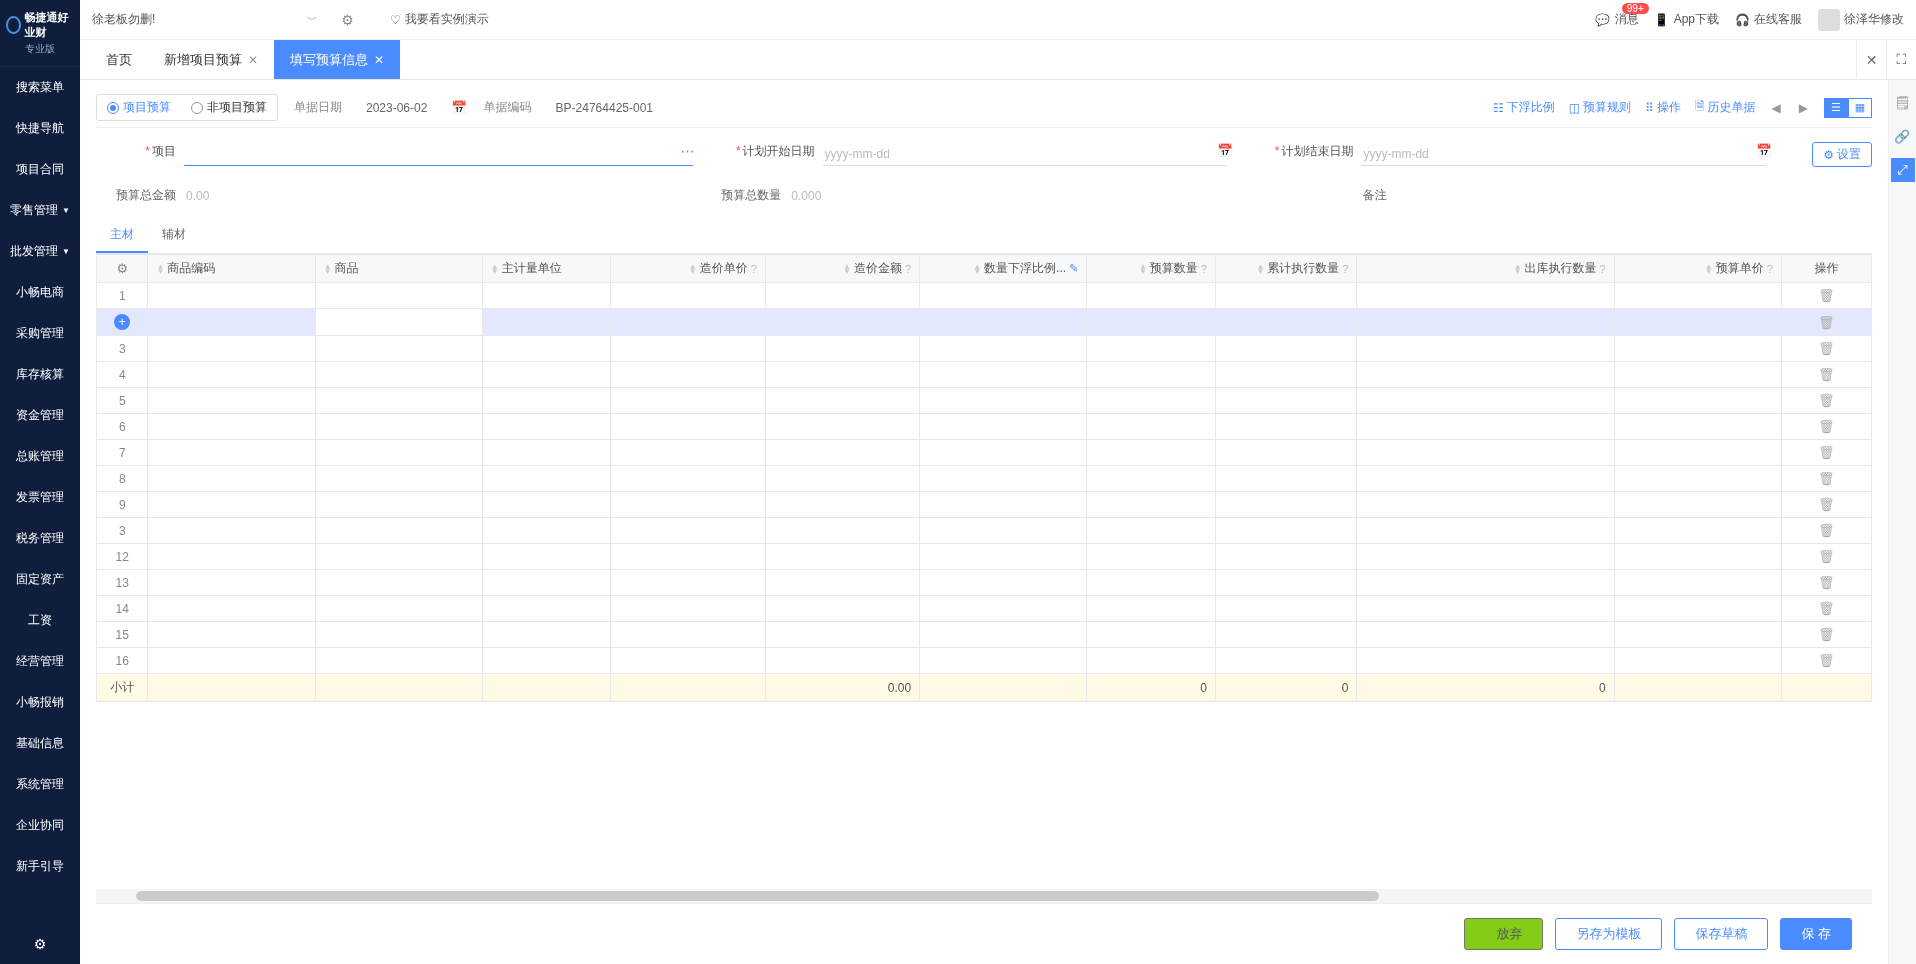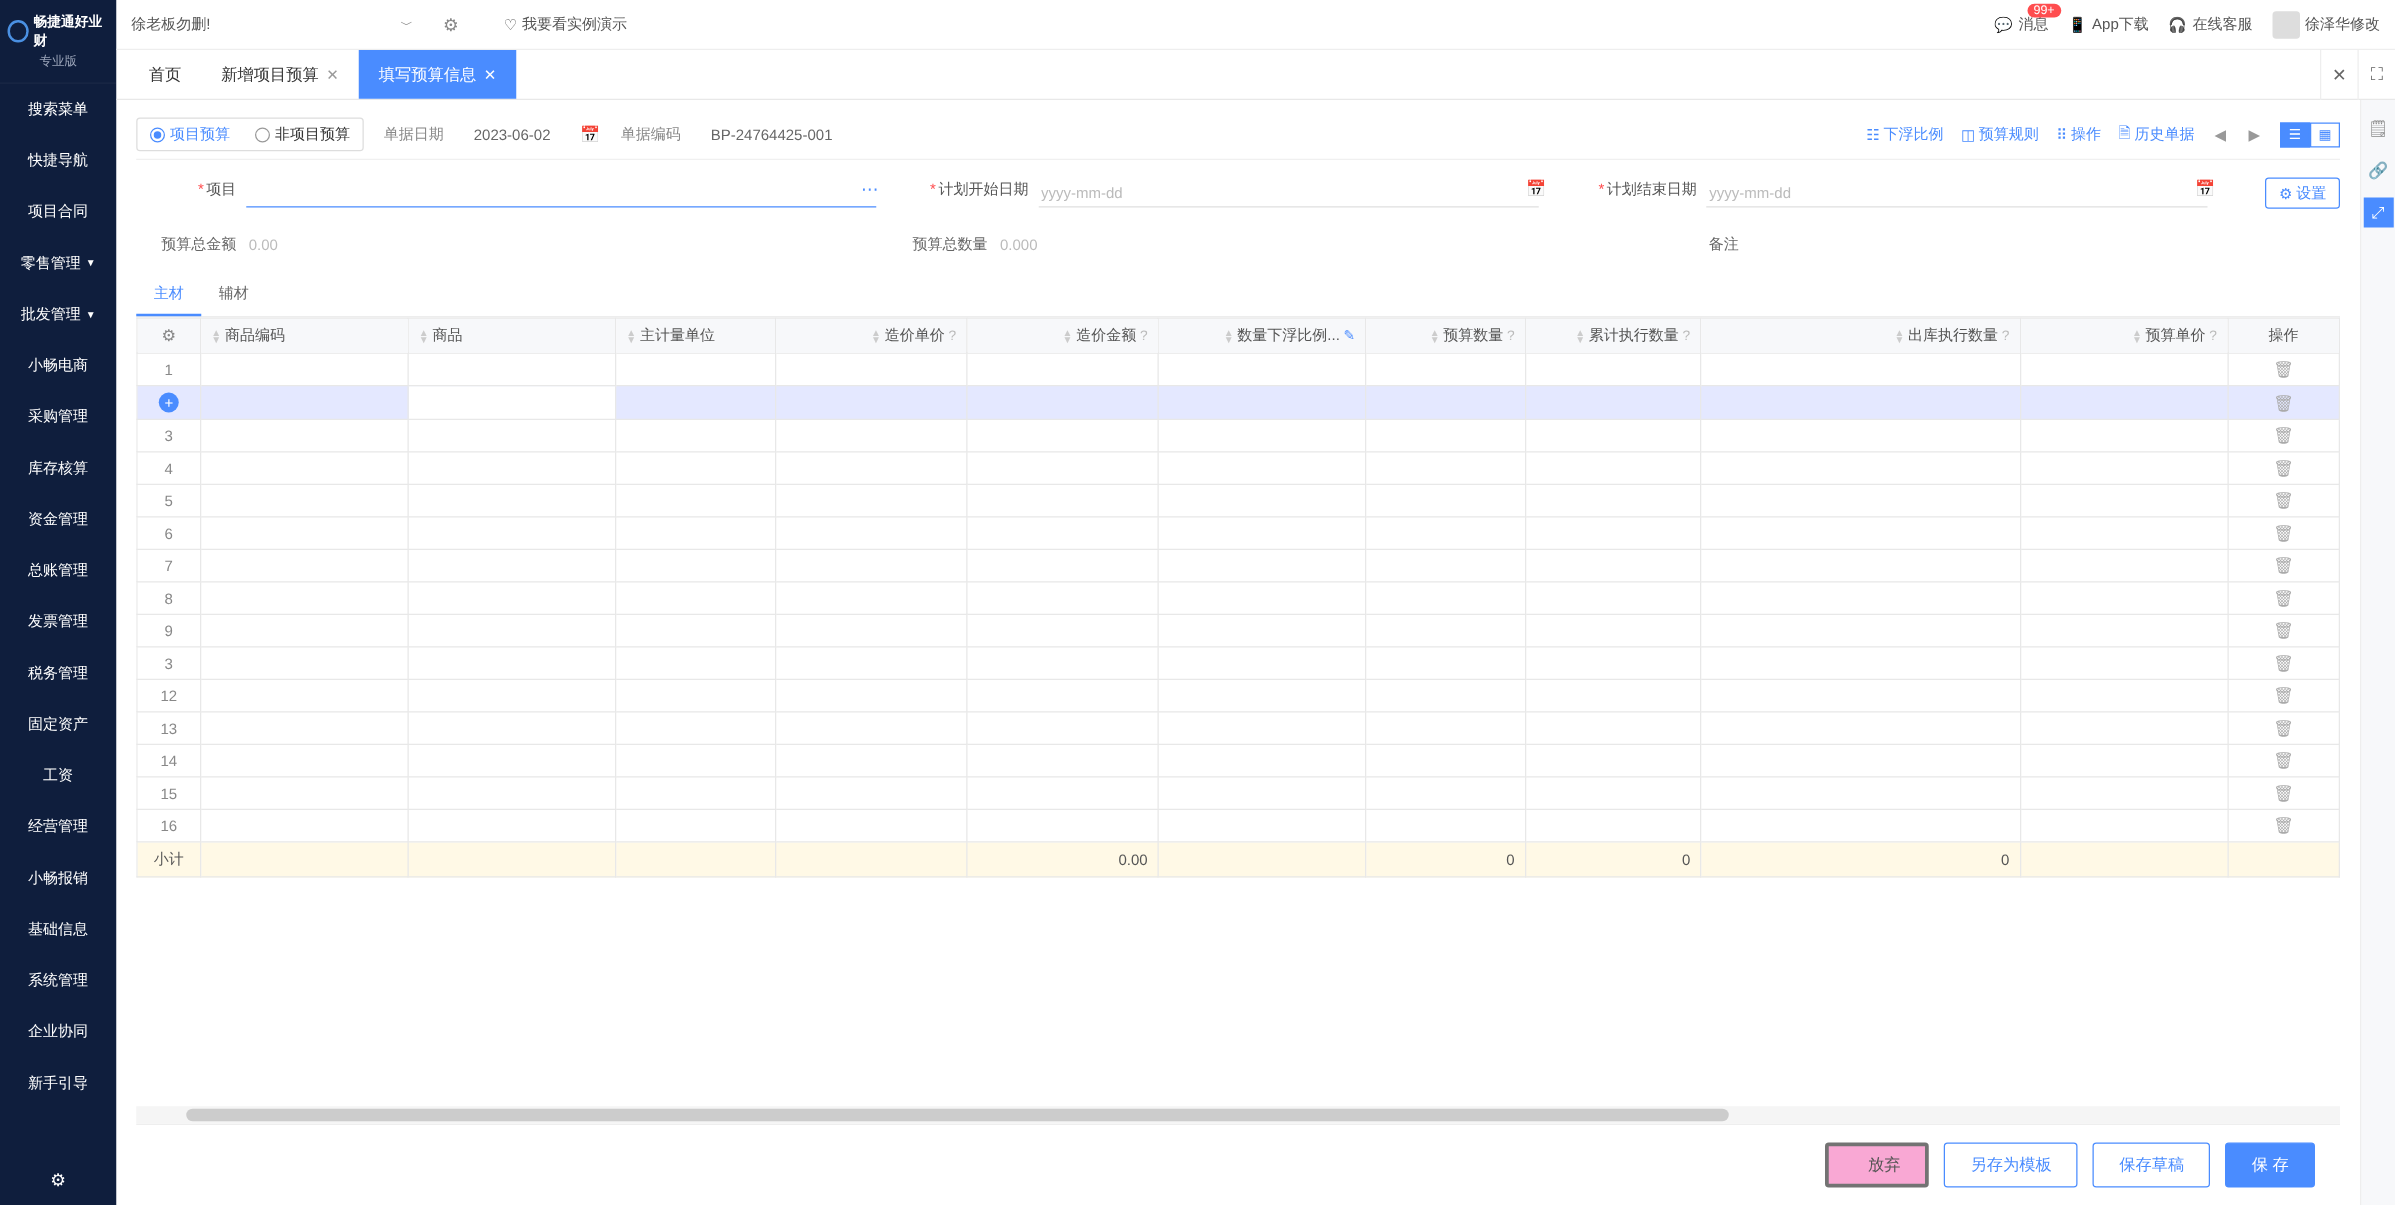--- a/index.html
+++ b/index.html
@@ -1,18 +1,18 @@
 <!DOCTYPE html>
 <html><head>
 <meta charset="utf-8">
 <style>
 * { margin: 0; padding: 0; box-sizing: border-box; }
 body { font-family: "Microsoft YaHei", -apple-system, sans-serif; font-size: 12px; color: #333; background: #fff; overflow: hidden; }
 .app { display: flex; height: 100vh; }
-.sidebar { width: 93px; background: #0f1e3d; color: #fff; display: flex; flex-direction: column; overflow-y: auto; align-items: center; }
+.sidebar { width: 80px; background: #0f1e3d; color: #fff; display: flex; flex-direction: column; overflow-y: auto; }
 .logo-box { padding: 10px 6px; display: flex; flex-direction: column; align-items: center; border-bottom: 1px solid rgba(255,255,255,0.05); }
 .logo-row { display: flex; align-items: center; gap: 4px; }
 .logo-icon { width: 18px; height: 18px; border: 2px solid #4a90e2; border-radius: 50%; position: relative; }
 .logo-text { font-size: 11px; font-weight: 600; }
 .logo-sub { font-size: 10px; margin-top: 2px; color: #9aa4b8; }
 .nav-item { padding: 12px 8px; text-align: center; font-size: 12px; cursor: pointer; display: flex; justify-content: center; align-items: center; gap: 4px; }
 .nav-caret { font-size: 8px; }
 .nav-settings { margin-top: auto; padding: 12px; text-align: center; font-size: 14px; }
 .main { flex: 1; display: flex; flex-direction: column; overflow: hidden; }
 .topbar { height: 40px; display: flex; align-items: center; padding: 0 12px; border-bottom: 1px solid #eee; }
@@ -81,21 +81,21 @@
 .del-icon { color: #aaa; cursor: pointer; font-size: 13px; }
 .row-active { background: #e4e8ff; }
 .row-active td { background: #e4e8ff; }
 .add-icon { width: 16px; height: 16px; border-radius: 50%; background: #4a8cff; color: #fff; display: inline-flex; align-items: center; justify-content: center; font-size: 12px; }
 .edit-cell { background: #fff !important; border: 1px solid #ccc; }
 .subtotal-row td { background: #fff9e6; color: #555; }
 .scroll-strip { height: 14px; background: #f5f5f5; margin-top: 2px; position: relative; }
 .scroll-thumb { position: absolute; height: 10px; top: 2px; left: 40px; width: 70%; background: #ccc; border-radius: 5px; }
 .footer { display: flex; justify-content: flex-end; gap: 12px; padding: 14px 20px; border-top: 1px solid #eee; }
 .btn { padding: 6px 20px; border-radius: 3px; cursor: pointer; font-size: 13px; }
-.btn-default { background: #f9a8d4; border: 3px solid #737373; color: #555; padding-left: 31px; }
+.btn-default { background: #84cc16; border: 1px solid #737373; color: #555; padding-left: 31px; }
 .btn-ghost { background: #fff; border: 1px solid #4a8cff; color: #4a8cff; }
 .btn-primary { background: #4a8cff; border: 1px solid #4a8cff; color: #fff; }
 .side-tools { width: 28px; background: #f7f8fa; border-left: 1px solid #eee; display: flex; flex-direction: column; align-items: center; padding-top: 10px; gap: 10px; }
 .side-tool { width: 24px; height: 24px; display: flex; align-items: center; justify-content: center; color: #888; cursor: pointer; font-size: 13px; }
 .side-tool.active { background: #4a8cff; color: #fff; }
 .txt-r { text-align: right; }
 </style>
 </head>
 <body>
 

